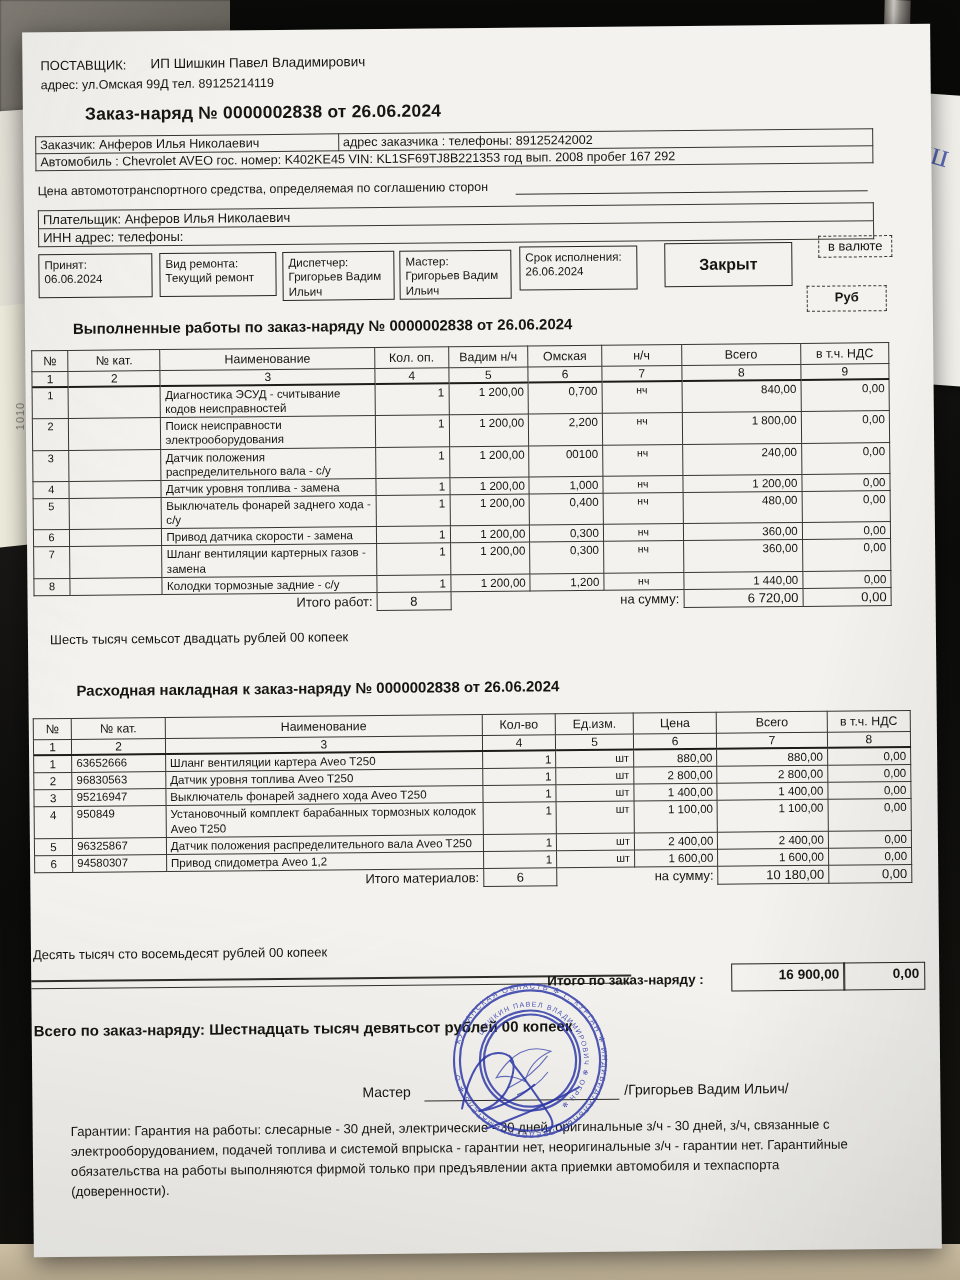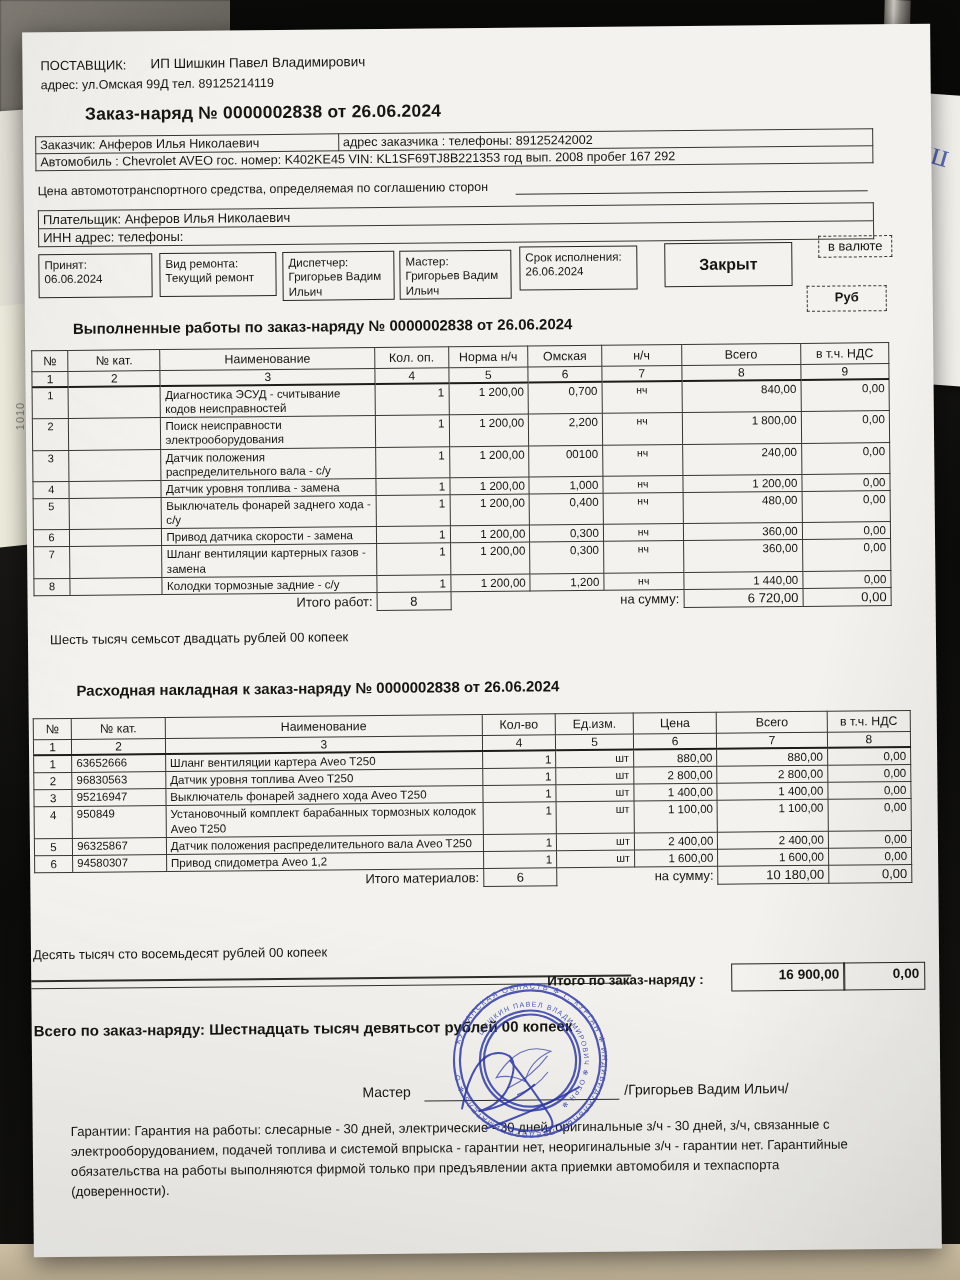--- a/index.html
+++ b/index.html
@@ -168,21 +168,21 @@
 
   <div class="t sub" style="left:48px;top:288px;font-size:15px;">Выполненные работы по заказ-наряду №  0000002838 от 26.06.2024</div>
 
   <table class="doc" id="works-table" style="left:6px;top:318px;width:858px;">
     <thead>
       <tr class="hdr">
         <td style="width:30px;">№</td>
         <td style="width:84px;">№ кат.</td>
         <td style="width:202px;">Наименование</td>
         <td style="width:66px;">Кол. оп.</td>
-        <td style="width:72px;">Норма н/ч</td>
+        <td style="width:72px;">Вадим н/ч</td>
         <td style="width:66px;">Омская</td>
         <td style="width:72px;margin-top:16px;">н/ч</td>
         <td style="width:110px;">Всего</td>
         <td style="width:80px;">в т.ч. НДС</td>
       </tr>
       <tr class="numrow">
         <td class="thickline">1</td>
         <td class="thickline">2</td>
         <td class="thickline">3</td>
         <td class="thickline">4</td>

